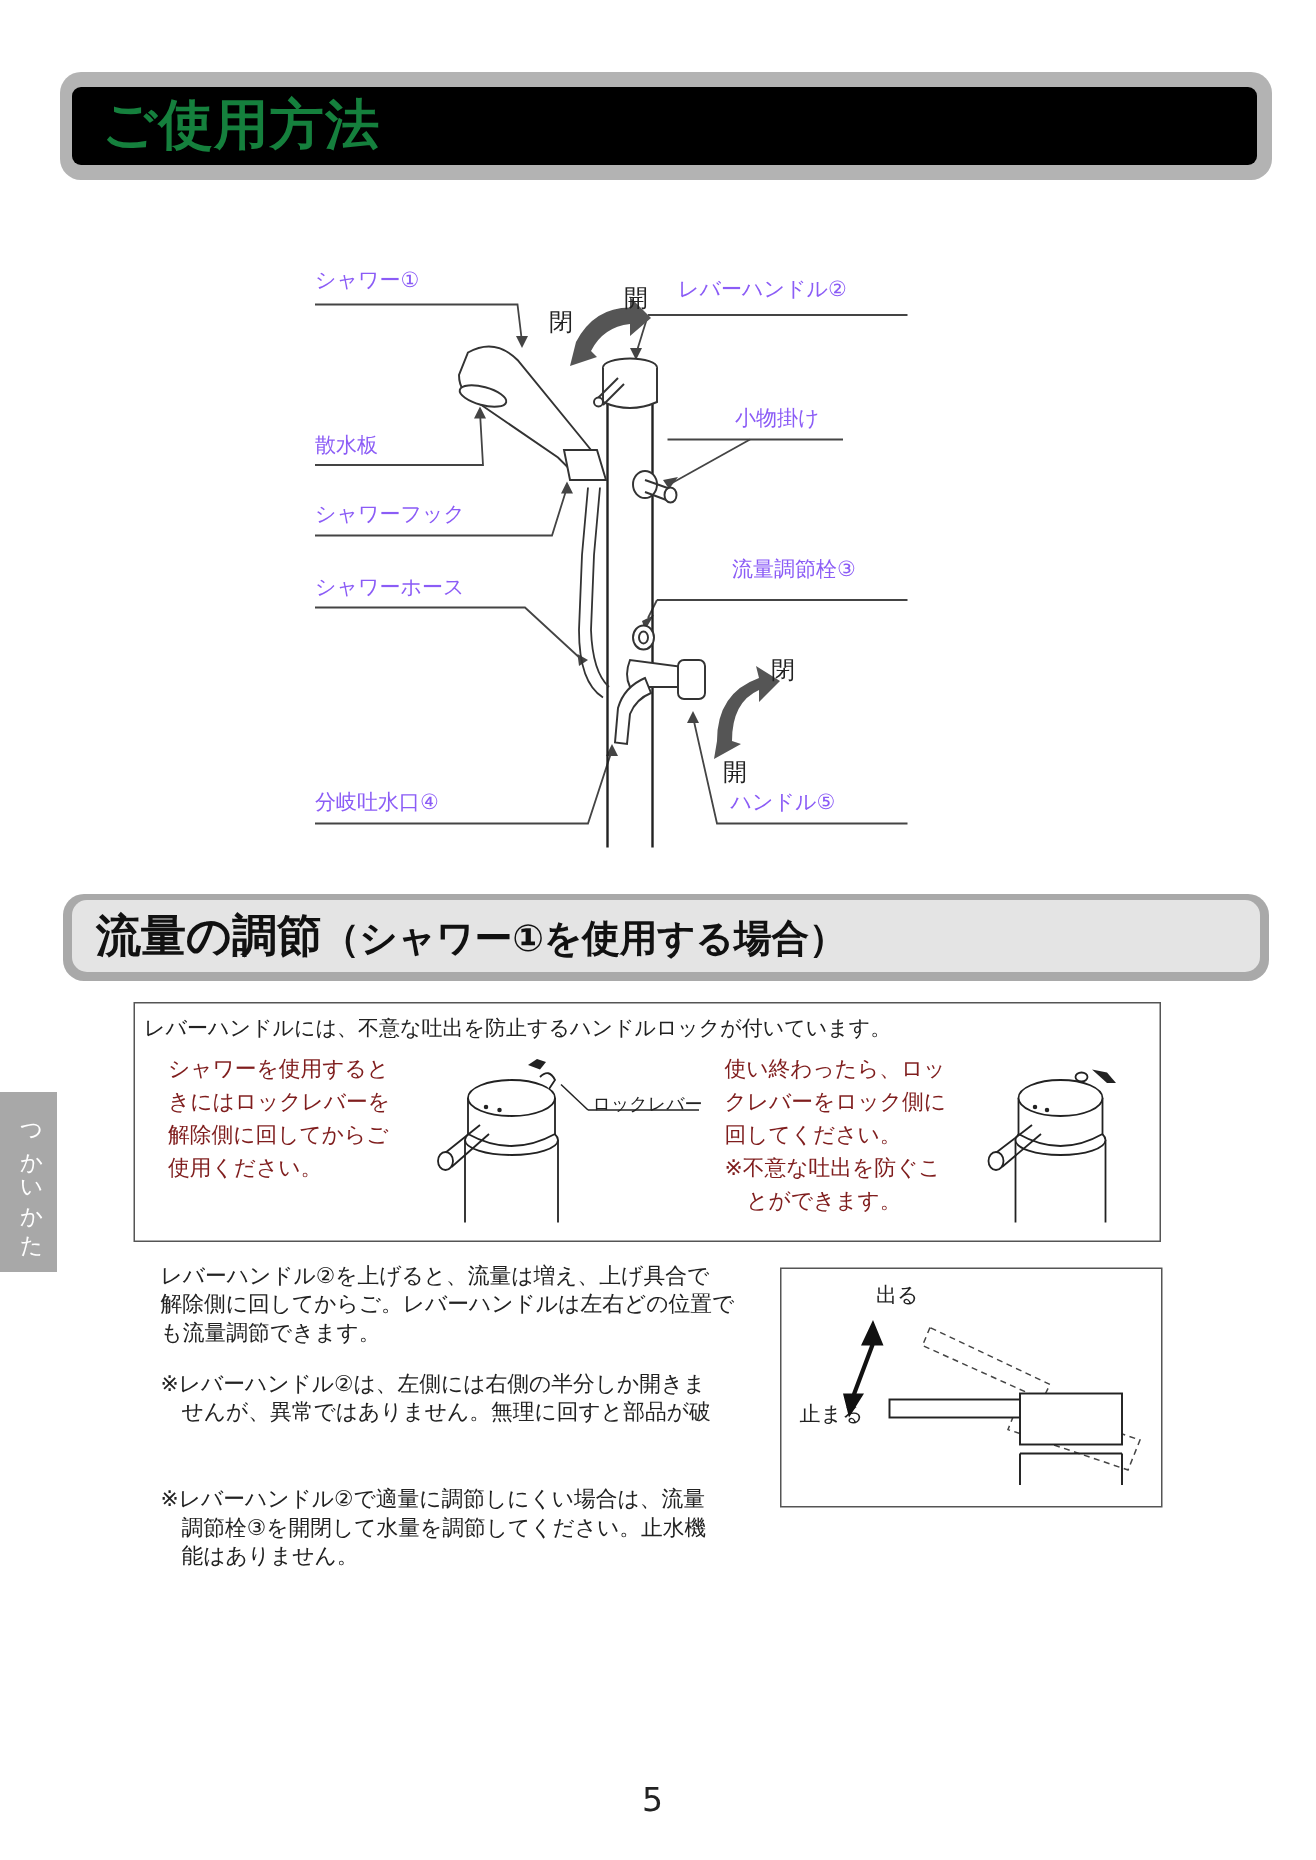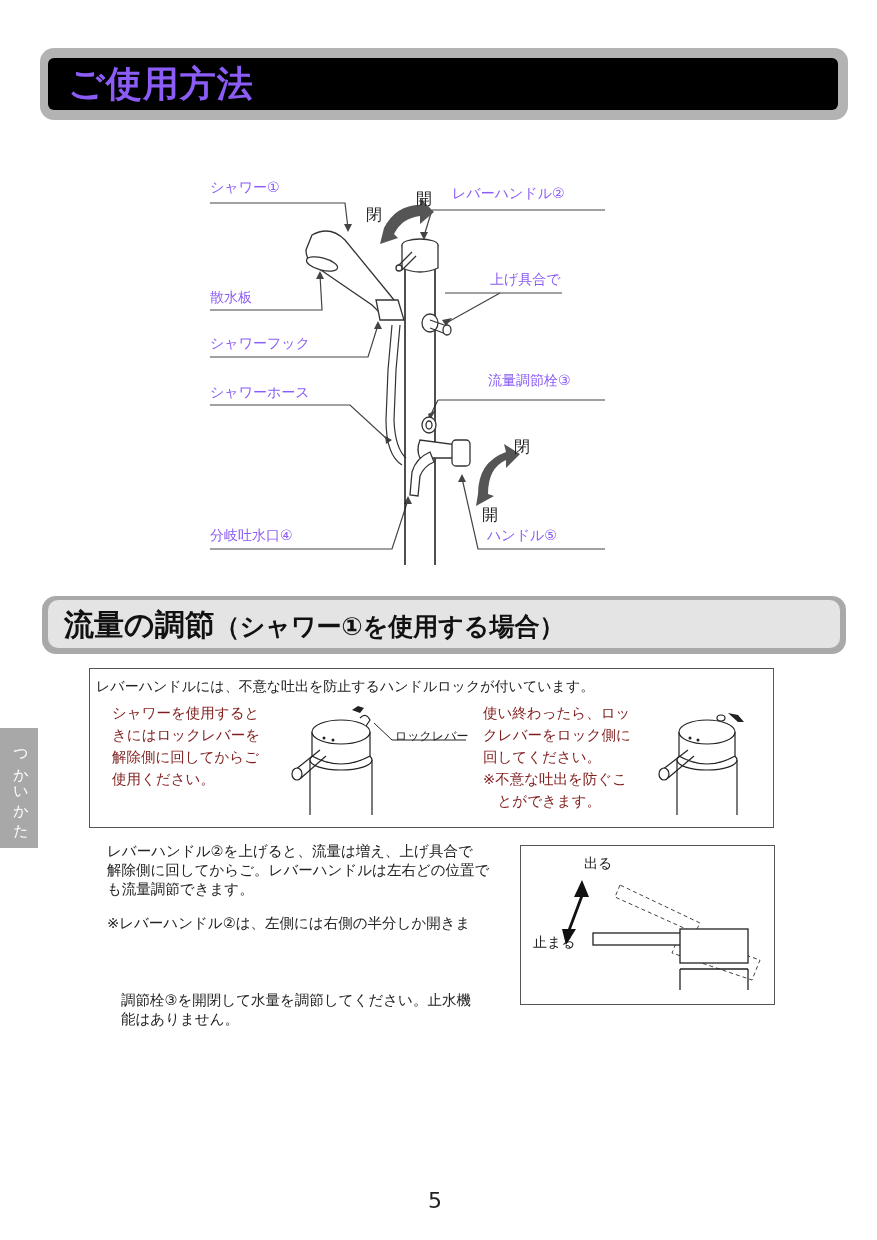--- a/index.html
+++ b/index.html
@@ -3,21 +3,21 @@
 <meta charset="utf-8">
 <style>
   html, body { margin:0; padding:0; background:#ffffff; }
   body { width:877px; height:1240px; position:relative; overflow:hidden;
          font-family:"DejaVu Sans", "Liberation Sans", sans-serif; color:#222; }
   .abs { position:absolute; }
 
   
   .title1-outer { left:40px; top:48px; width:808px; height:72px; background:#b3b3b3; border-radius:14px; }
   .title1-inner { left:48px; top:58px; width:790px; height:52px; background:#000; border-radius:6px; }
-  .title1-text { left:68px; top:62px; font-size:36px; font-weight:bold; color:#8b5cf6; letter-spacing:1px; line-height:44px;text-align:center; }
+  .title1-text { left:68px; top:62px; font-size:36px; font-weight:bold; color:#15803d; letter-spacing:1px; line-height:44px;text-align:center; }
 
   
   .title2-outer { left:42px; top:596px; width:804px; height:58px; background:#a9a9a9; border-radius:14px; }
   .title2-inner { left:48px; top:600px; width:792px; height:48px; background:#e4e4e4; border-radius:10px; }
   .title2-text { left:64px; top:604px; font-size:30px; font-weight:bold; color:#111; line-height:42px; white-space:nowrap; }
   .title2-sub { font-size:25px; font-weight:bold; }
 
   
   .lbl { font-size:14px; color:#8b5cf6; white-space:nowrap; line-height:22px; }
   .small-lbl { font-size:16px; color:#222; line-height:18px; }
@@ -116,21 +116,21 @@
 
   <g fill="#555">
     <path d="M384,228 Q396,205 420,205 L420,198 L434,212 L420,224 L420,216 Q402,218 394,234 L398,238 L380,244 Z"></path>
     <path d="M478,494 Q478,462 506,452 L504,444 L520,454 L506,468 L506,460 Q488,468 488,494 L494,496 L476,506 Z"></path>
   </g>
 </svg>
 
 <div class="abs lbl" style="left:210px;top:176px;">シャワー①</div>
 <div class="abs lbl" style="left:452px;top:182px;">レバーハンドル②</div>
 <div class="abs lbl" style="left:210px;top:286px;">散水板</div>
-<div class="abs lbl" style="left:490px;top:268px;">上げ具合で</div>
+<div class="abs lbl" style="left:490px;top:268px;">小物掛け</div>
 <div class="abs lbl" style="left:210px;top:332px;">シャワーフック</div>
 <div class="abs lbl" style="left:488px;top:369px;">流量調節栓③</div>
 <div class="abs lbl" style="left:210px;top:381px;">シャワーホース</div>
 <div class="abs lbl" style="left:210px;top:524px;">分岐吐水口④</div>
 <div class="abs lbl" style="left:487px;top:524px;">ハンドル⑤</div>
 
 <div class="abs small-lbl" style="left:366px;top:206px;">閉</div>
 <div class="abs small-lbl" style="left:416px;top:190px;">開</div>
 <div class="abs small-lbl" style="left:514px;top:438px;">閉</div>
 <div class="abs small-lbl" style="left:482px;top:506px;">開</div>
@@ -203,22 +203,24 @@
 <div class="abs side-tab"></div>
 <div class="abs side-tab-text">つかいかた</div>
 
 <div class="abs body-text" style="left:107px;top:842px;width:400px;">
   <div>レバーハンドル②を上げると、流量は増え、上げ具合で</div>
   <div>解除側に回してからご。レバーハンドルは左右どの位置で</div>
   <div>も流量調節できます。</div>
 </div>
 <div class="abs body-text" style="left:107px;top:914px;width:400px;">
   <div>※レバーハンドル②は、左側には右側の半分しか開きま</div>
+  <div style="padding-left:14px">せんが、異常ではありません。無理に回すと部品が破</div>
 </div>
 <div class="abs body-text" style="left:107px;top:991px;width:400px;">
+  <div>※レバーハンドル②で適量に調節しにくい場合は、流量</div>
   <div style="padding-left:14px">調節栓③を開閉して水量を調節してください。止水機</div>
   <div style="padding-left:14px">能はありません。</div>
 </div>
 
 <div class="abs handle-box"></div>
 <div class="abs" style="left:584px;top:855px;font-size:14px;">出る</div>
 <div class="abs" style="left:533px;top:934px;font-size:14px;">止まる</div>
 <svg class="abs" style="left:520px;top:845px" width="255" height="160">
 
   <g fill="#111">

